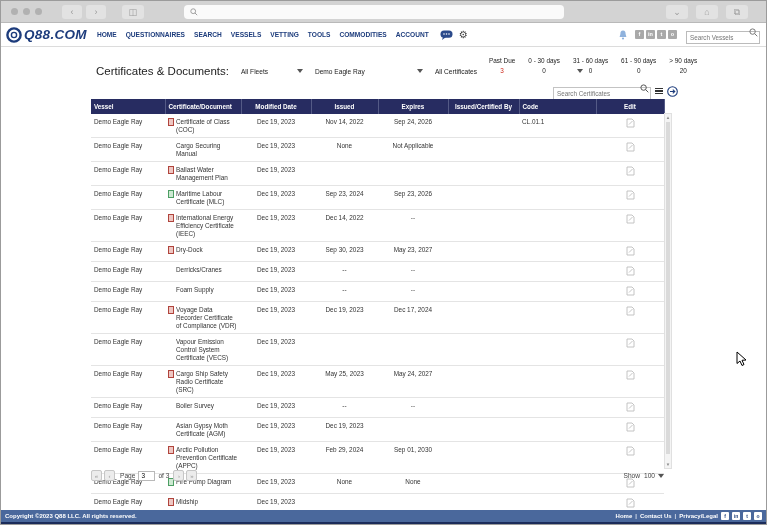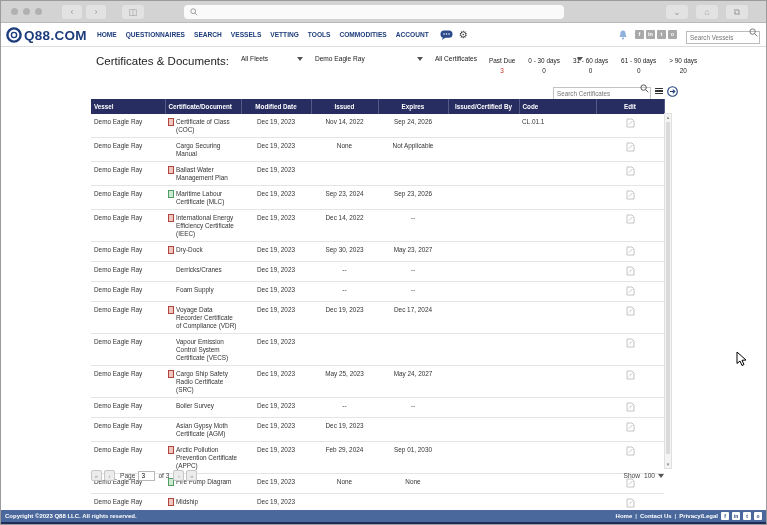--- a/index.html
+++ b/index.html
@@ -17,37 +17,37 @@
   .chrome-btn.first{margin-left:20px;}
   .sidebar-btn{margin-left:16px;width:22px;}
   .addr{position:absolute;left:183px;top:4px;width:380px;height:14px;background:#fafafa;
     border-radius:4px;display:flex;align-items:center;padding-left:6px;color:#a6a6a6;}
   .chrome-right{position:absolute;right:18px;top:4px;display:flex;gap:8px;}
   .chrome-right .chrome-btn{margin-left:0;width:22px;}
 
   
   .site-header{position:absolute;top:22px;left:0;right:0;height:24px;background:#fff;
     border-bottom:1px solid #dcdcdc;display:flex;align-items:center;}
-  .logo{display:flex;align-items:flex-end;margin-left:5px;}
+  .logo{display:flex;align-items:center;margin-left:5px;font-style:italic;}
   .logo-text{font-weight:bold;color:#1d3c7c;font-size:13.5px;letter-spacing:.3px;margin-left:2px;}
   .nav{display:flex;align-items:center;margin-left:10px;}
   .nav-link{font-size:6.6px;font-weight:bold;color:#1d3c7c;margin-right:9px;cursor:pointer;white-space:nowrap;}
   .hdr-icons{display:flex;align-items:center;gap:6px;margin-left:2px;}
   .gear{font-size:10px;color:#3c3c3c;line-height:10px;}
   .hdr-right{margin-left:auto;display:flex;align-items:center;gap:4px;margin-right:6px;}
   .social{display:flex;gap:2px;margin-left:4px;}
   .soc{width:9px;height:9px;background:#a9a9a9;color:#fff;font-size:5.5px;font-weight:bold;
     text-align:center;line-height:9px;border-radius:1px;}
   .vessel-search{position:relative;margin-left:5px;}
   .vessel-search input{width:74px;height:13px;font-size:6.3px;border:1px solid #bbb;
     padding:1px 12px 1px 3px;color:#555;font-family:"Liberation Sans",sans-serif;}
   .vessel-search .mag{position:absolute;right:2px;top:2px;}
 
   
-  .title-row{position:absolute;left:95px;top:54px;display:flex;align-items:flex-start;}
+  .title-row{position:absolute;left:95px;top:64px;display:flex;align-items:center;}
   .page-title{font-size:11.5px;color:#222;}
   .fake-select{display:inline-flex;align-items:center;justify-content:space-between;
     font-size:6.6px;color:#222;margin-left:12px;cursor:pointer;}
   .fs-fleet{width:62px;}.fs-vessel{width:108px;}.fs-cert{width:148px;}
   .chev{width:0;height:0;border-left:3px solid transparent;border-right:3px solid transparent;
     border-top:4px solid #555;margin-left:4px;}
 
   
   .stats{position:absolute;left:488px;top:56px;display:flex;gap:13px;text-align:center;
     font-size:6.4px;color:#222;}

